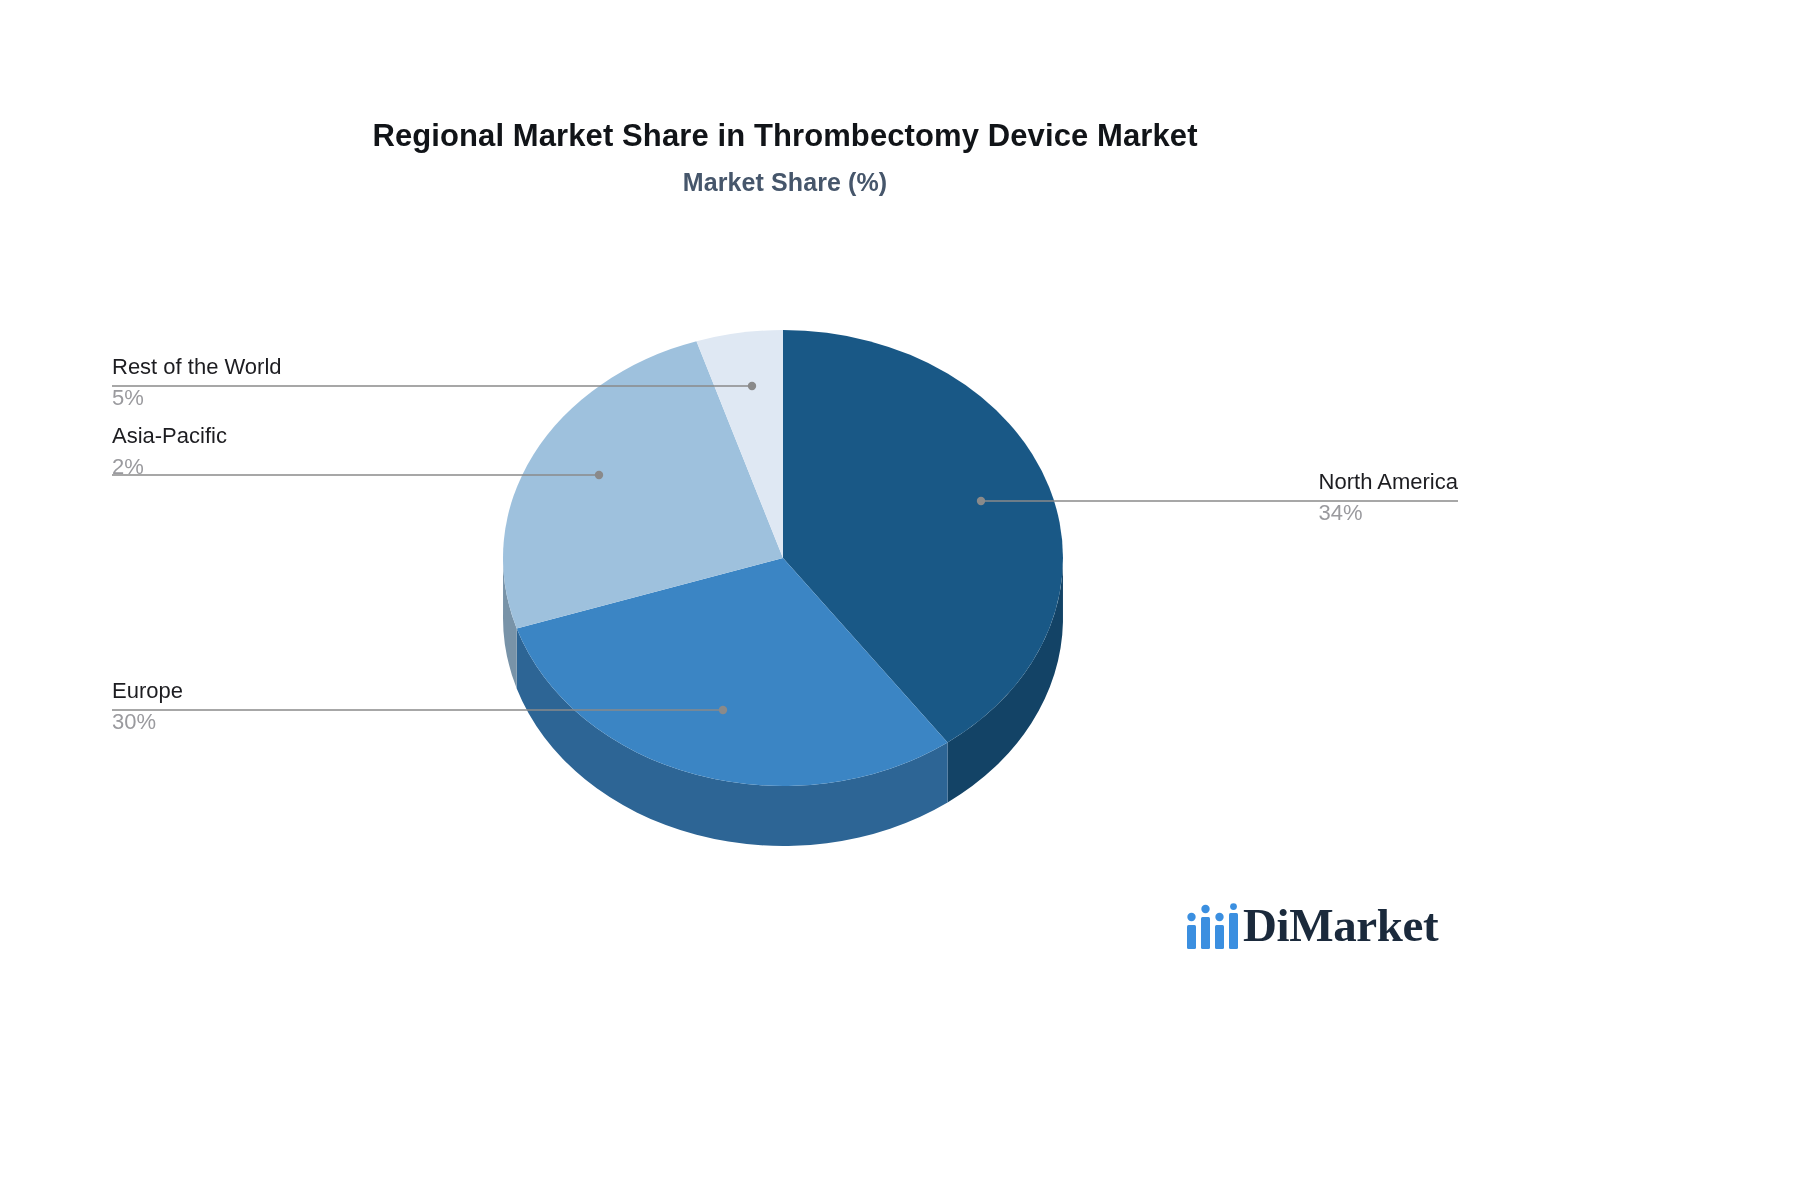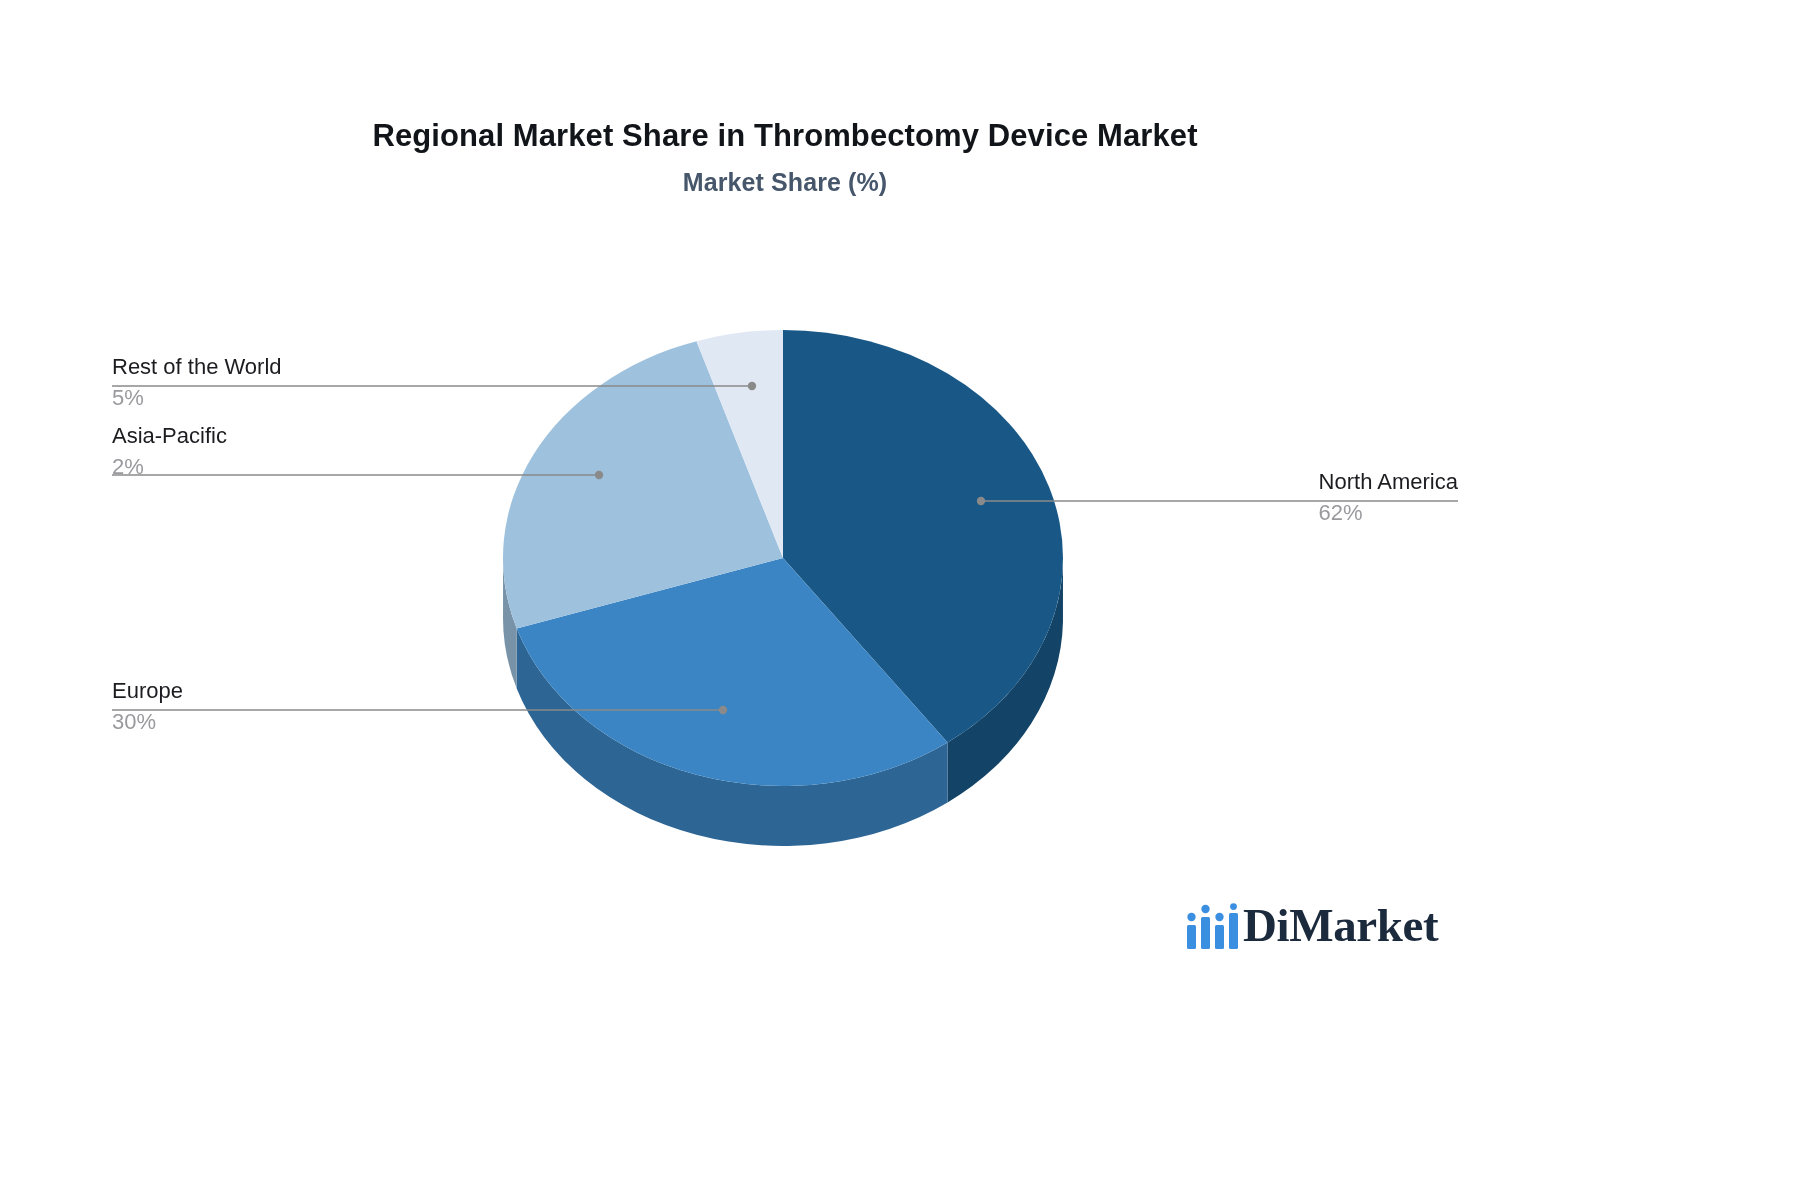--- a/index.html
+++ b/index.html
@@ -153,21 +153,21 @@
     <div class="c-val">2%</div>
   </div>
 
   <div class="callout left" style="left:112px; top:676px;">
     <div class="c-name">Europe</div>
     <div class="c-val">30%</div>
   </div>
 
   <div class="callout right" style="right:342px; top:467px;">
     <div class="c-name">North America</div>
-    <div class="c-val">62%</div>
+    <div class="c-val">34%</div>
   </div>
 
   <div id="logo">
     <svg id="logo-mark" width="58" height="46" viewBox="0 0 58 46" xmlns="http://www.w3.org/2000/svg">
       <rect x="2" y="22" width="9" height="24" rx="1.5" fill="#3b8fe0"></rect>
       <rect x="16" y="14" width="9" height="32" rx="1.5" fill="#3b8fe0"></rect>
       <rect x="30" y="22" width="9" height="24" rx="1.5" fill="#3b8fe0"></rect>
       <rect x="44" y="10" width="9" height="36" rx="1.5" fill="#3b8fe0"></rect>
       <circle cx="6.5" cy="14" r="4.2" fill="#3b8fe0"></circle>
       <circle cx="20.5" cy="6" r="4.2" fill="#3b8fe0"></circle>

